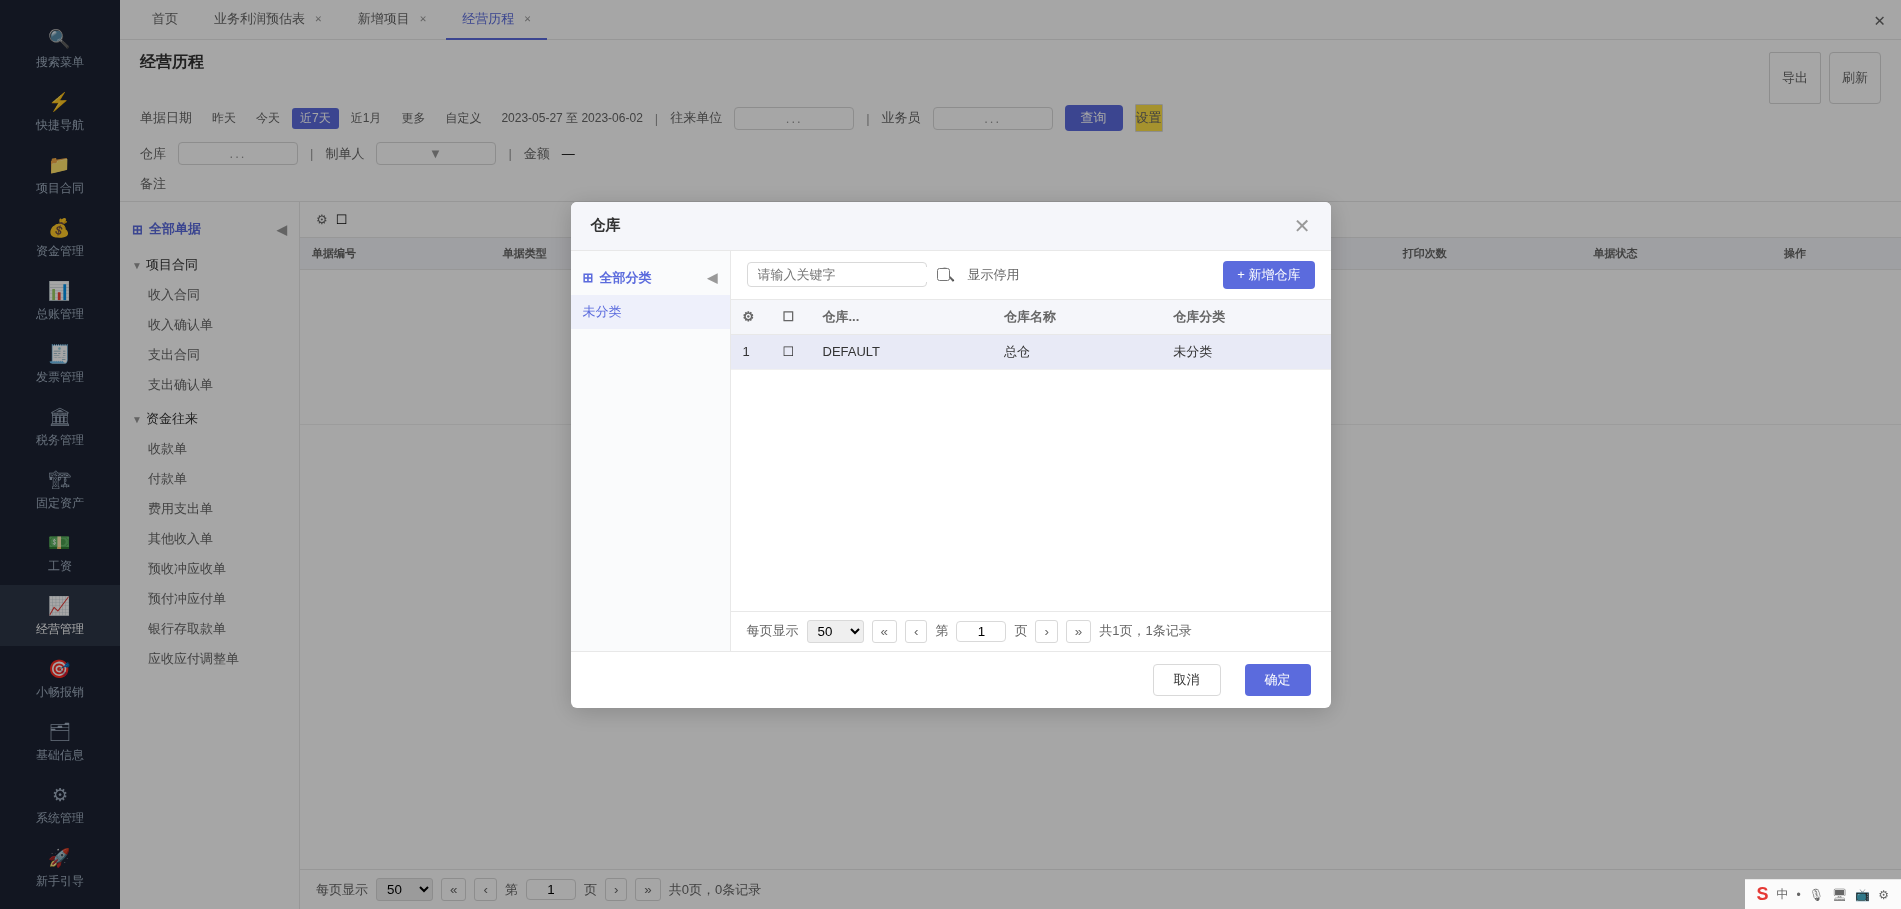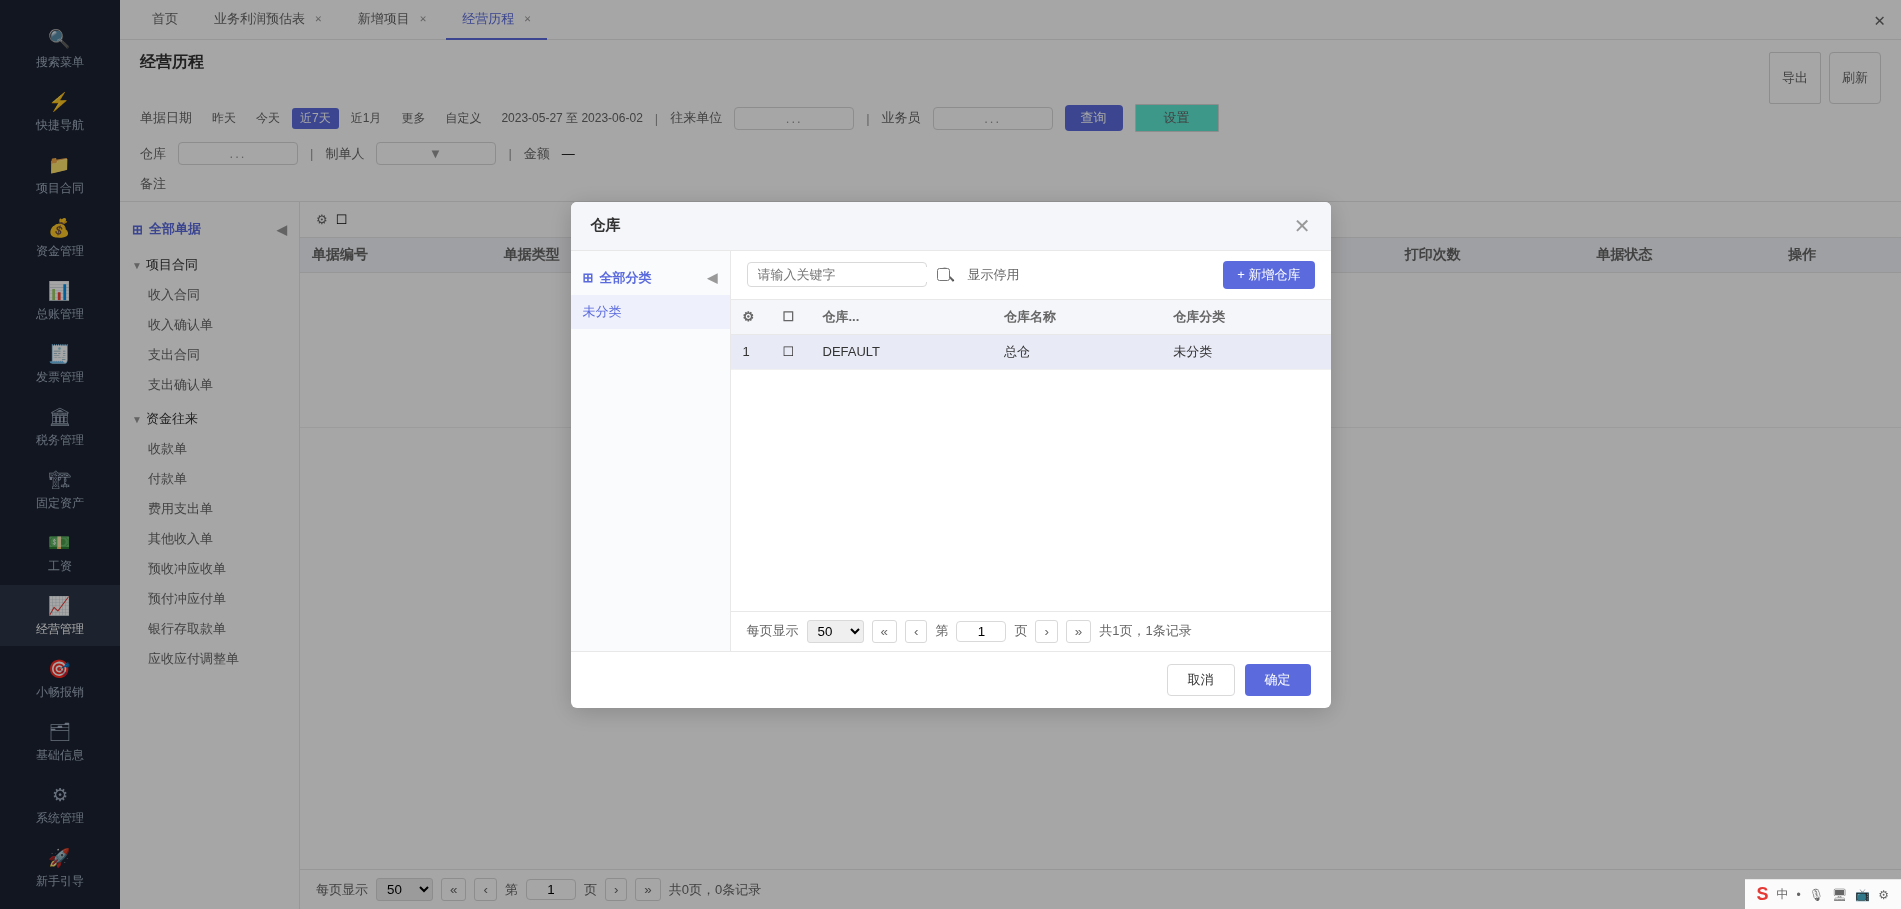--- a/index.html
+++ b/index.html
@@ -35,42 +35,42 @@
     .filter-btn { padding: 2px 8px; border-radius: 3px; cursor: pointer; font-size: 12px; color: #666; background: transparent; border: none; }
     .filter-btn.active { background: #5b6bdd; color: #fff; border-radius: 3px; padding: 2px 8px; }
     .filter-date { font-size: 12px; color: #666; }
     .filter-separator { color: #999; }
     .filter-select { display: flex; align-items: center; gap: 4px; border: 1px solid #d9d9d9; border-radius: 4px; padding: 3px 8px; background: #fff; cursor: pointer; min-width: 120px; }
     .filter-select-dots { color: #999; letter-spacing: 2px; flex: 1; text-align: center; }
     .header-actions { margin-left: auto; display: flex; gap: 8px; }
     .btn-export { border: 1px solid #d9d9d9; background: #fff; padding: 4px 12px; border-radius: 2px; cursor: pointer; color: #666; font-size: 13px; }
     .btn-refresh { border: 1px solid #d9d9d9; background: #fff; padding: 16px 12px; border-radius: 4px; cursor: pointer; color: #666; font-size: 13px; }
     .btn-query { background: #5b6bdd; color: #fff; border: none; padding: 4px 16px; border-radius: 4px; cursor: pointer; font-size: 13px; }
-    .btn-settings { border: 1px solid #d9d9d9; background: #5eead4; padding: 4px 28px; border-radius: 1px; cursor: pointer; color: #666; font-size: 13px; }
+    .btn-settings { border: 1px solid #d9d9d9; background: #fde047; padding: 4px 0; border-radius: 1px; cursor: pointer; color: #666; font-size: 13px; }
 
     .filter-row2 { display: flex; align-items: center; gap: 12px; padding-bottom: 10px; }
 
     
     .content-area { flex: 1; display: flex; overflow: hidden; }
 
     
     .left-nav { width: 180px; background: #fff; border-right: 1px solid #e8e8e8; padding: 10px 0; overflow-y: auto; flex-shrink: 0; }
     .left-nav-header { display: flex; align-items: center; gap: 6px; padding: 8px 12px; color: #5b6bdd; font-size: 13px; font-weight: 600; cursor: pointer; }
     .left-nav-collapse { color: #999; cursor: pointer; margin-left: auto; }
     .left-nav-group { margin-top: 4px; }
     .left-nav-group-title { display: flex; align-items: center; gap: 4px; padding: 6px 12px; color: #333; font-size: 13px; cursor: pointer; }
     .left-nav-group-title .arrow { color: #999; font-size: 10px; }
     .left-nav-item { padding: 6px 12px 6px 28px; color: #666; font-size: 13px; cursor: pointer; }
 
     
     .table-area { flex: 1; background: #fff; overflow: auto; display: flex; flex-direction: column; }
     .table-toolbar { padding: 10px 16px; display: flex; align-items: center; gap: 8px; border-bottom: 1px solid #e8e8e8; }
     .table-main { flex: 1; overflow: auto; }
     table { width: 100%; border-collapse: collapse; }
-    thead th { background: #f5f6fa; border-bottom: 1px solid #e8e8e8; padding: 8px 12px; text-align: left; font-size: 14px; color: #666; white-space: nowrap; }
+    thead th { background: #f5f6fa; border-bottom: 1px solid #e8e8e8; padding: 8px 12px; text-align: left; font-size: 11px; color: #666; white-space: nowrap; }
     tbody td { border-bottom: 1px solid #f0f0f0; padding: 8px 12px; font-size: 13px; color: #333; }
     .table-empty { text-align: center; padding: 60px; color: #999; }
     .table-footer { padding: 8px 16px; border-top: 1px solid #e8e8e8; display: flex; align-items: center; gap: 8px; color: #666; font-size: 13px; }
     .page-input { width: 50px; border: 1px solid #d9d9d9; border-radius: 4px; padding: 2px 6px; text-align: center; }
     .page-btn { border: 1px solid #d9d9d9; background: #fff; padding: 3px 8px; cursor: pointer; border-radius: 3px; color: #666; }
     .page-btn:disabled { color: #ccc; cursor: default; }
 
     
     .overlay { position: fixed; inset: 0; background: rgba(0,0,0,0.35); z-index: 100; display: flex; align-items: center; justify-content: center; }
 
@@ -96,21 +96,21 @@
     .modal-checkbox { display: flex; align-items: center; gap: 18px; font-size: 13px; color: #666; }
     .btn-add { background: #5b6bdd; color: #fff; border: none; padding: 5px 14px; border-radius: 4px; cursor: pointer; font-size: 13px; margin-left: auto; display: flex; align-items: center; gap: 4px; }
 
     .modal-table { flex: 1; overflow: auto; }
     .modal-table table { width: 100%; border-collapse: collapse; }
     .modal-table thead th { background: #f5f6fa; border-bottom: 1px solid #e8e8e8; padding: 8px 12px; font-size: 13px; color: #666; white-space: nowrap; }
     .modal-table tbody tr.selected { background: #e8eaf6; }
     .modal-table tbody td { border-bottom: 1px solid #f0f0f0; padding: 8px 12px; font-size: 13px; color: #333; }
 
     .modal-pagination { padding: 8px 16px; border-top: 1px solid #e8e8e8; display: flex; align-items: center; gap: 8px; font-size: 13px; color: #666; }
-    .modal-footer { padding: 12px 20px; border-top: 1px solid #e8e8e8; display: flex; justify-content: flex-end; gap: 10px; }
+    .modal-footer { padding: 12px 20px; border-top: 1px solid #e8e8e8; display: flex; justify-content: flex-end; gap: 24px; }
     .btn-cancel { border: 1px solid #d9d9d9; background: #fff; padding: 6px 20px; border-radius: 4px; cursor: pointer; font-size: 13px; color: #333; }
     .btn-confirm { background: #5b6bdd; color: #fff; border: none; padding: 6px 20px; border-radius: 4px; cursor: pointer; font-size: 13px; }
 
     
     .sys-bar { position: fixed; bottom: 0; right: 0; background: rgba(255,255,255,0.95); border-top: 1px solid #e8e8e8; padding: 4px 12px; display: flex; align-items: center; gap: 8px; font-size: 12px; color: #666; z-index: 200; }
 
     .logo-s { color: #e53935; font-weight: 900; font-size: 18px; }
   </style>
 </head>
 <body>

